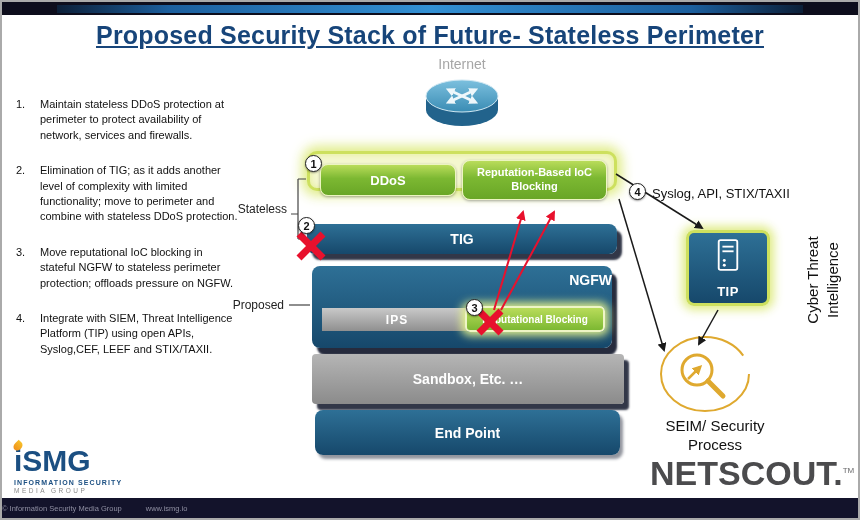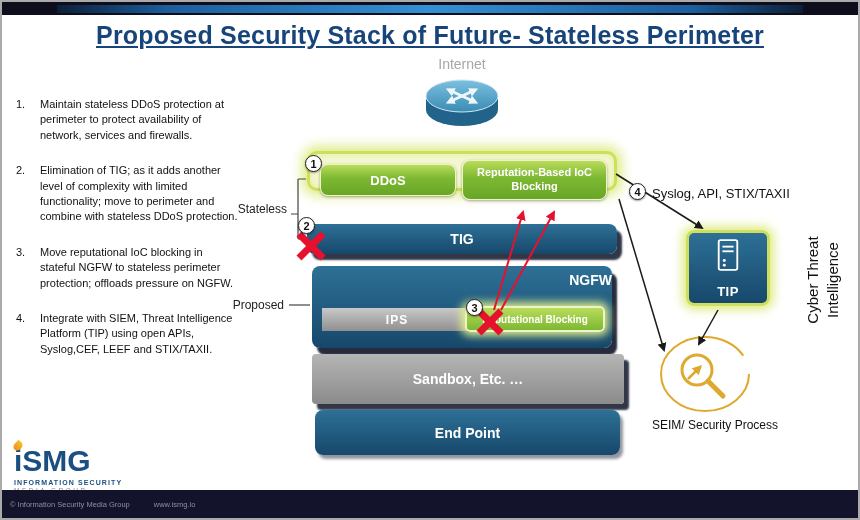--- a/index.html
+++ b/index.html
@@ -70,34 +70,34 @@
      background:linear-gradient(180deg,#2e7096,#16486b);border:3px solid #cde05e;
      box-shadow:0 0 10px 4px rgba(222,235,130,.95);display:flex;flex-direction:column;align-items:center;
      justify-content:center;gap:12px;}
   .tip-label{color:#fff;font-weight:bold;font-size:13px;letter-spacing:.5px;}
 
   .cti{position:absolute;left:762px;top:257px;width:120px;height:42px;transform:rotate(-90deg);
      text-align:center;font-size:15px;line-height:20px;color:#111;}
   .cti span{display:block;}
 
   .seim-icon{position:absolute;left:655px;top:330px;width:96px;height:86px;}
-  .seim{position:absolute;left:647px;top:414px;width:132px;text-align:center;font-size:12px;line-height:19px;color:#111;}
+  .seim{position:absolute;left:647px;top:414px;width:132px;text-align:center;font-size:15px;line-height:19px;color:#111;}
 
   .netscout{position:absolute;left:648px;top:452px;font-size:34px;font-weight:bold;color:#4b4b4d;white-space:nowrap;}
   .netscout .tm{font-size:8px;vertical-align:super;color:#6a6a6c;font-weight:normal;}
 
   .ismg{position:absolute;left:12px;top:444px;}
   .ismg-name{position:relative;display:inline-block;font-size:30px;font-weight:bold;color:#1b4f82;line-height:1;}
   .flame{position:absolute;left:0px;top:-5px;width:8px;height:10px;z-index:2;
      background:linear-gradient(#f7c02a,#ef8f1c);border-radius:0 50% 50% 50%;transform:rotate(45deg);}
   .ismg-sub1{font-size:7px;font-weight:bold;color:#1b4f82;letter-spacing:1.1px;margin-top:3px;}
   .ismg-sub2{font-size:6.5px;color:#8a8a8a;letter-spacing:2.5px;margin-top:1px;}
 
-  .footer{position:absolute;left:0;right:0;bottom:0;height:28px;background:#13132b;color:#8f8fa2;
-     font-size:7.5px;display:flex;align-items:center;gap:24px;padding-left:8px;}
+  .footer{position:absolute;left:0;right:0;bottom:0;height:20px;background:#13132b;color:#8f8fa2;
+     font-size:7.5px;display:flex;align-items:center;gap:24px;padding-left:0;}
 
   .overlay{position:absolute;left:0;top:0;width:860px;height:520px;pointer-events:none;z-index:25;}
 </style>
 </head>
 <body>
 
 <div class="slide">
 
   <div class="top-bar">
     <div class="strip"></div>
@@ -196,20 +196,23 @@
       </marker>
     </defs>
     <ellipse cx="48" cy="42" rx="44" ry="37" fill="none" stroke="#dfa92f" stroke-width="2" stroke-dasharray="235 20"></ellipse>
     <circle cx="40" cy="38" r="15" fill="none" stroke="#dfa92f" stroke-width="3"></circle>
     <line x1="51" y1="49" x2="66" y2="64" stroke="#dfa92f" stroke-width="5" stroke-linecap="round"></line>
     <line x1="31" y1="47" x2="43" y2="35" stroke="#dfa92f" stroke-width="2.5" marker-end="url(#ga)"></line>
   </svg>
 
   <div class="seim">SEIM/ Security Process</div>
 
+  <div class="netscout">
+    <span>NETSCOUT.</span><span class="tm">TM</span>
+  </div>
 
   <div class="ismg">
     <div class="ismg-name">
       <span class="flame"></span>
       <span>i</span><span>SMG</span>
     </div>
     <div class="ismg-sub1">INFORMATION SECURITY</div>
     <div class="ismg-sub2">MEDIA GROUP</div>
   </div>
 

